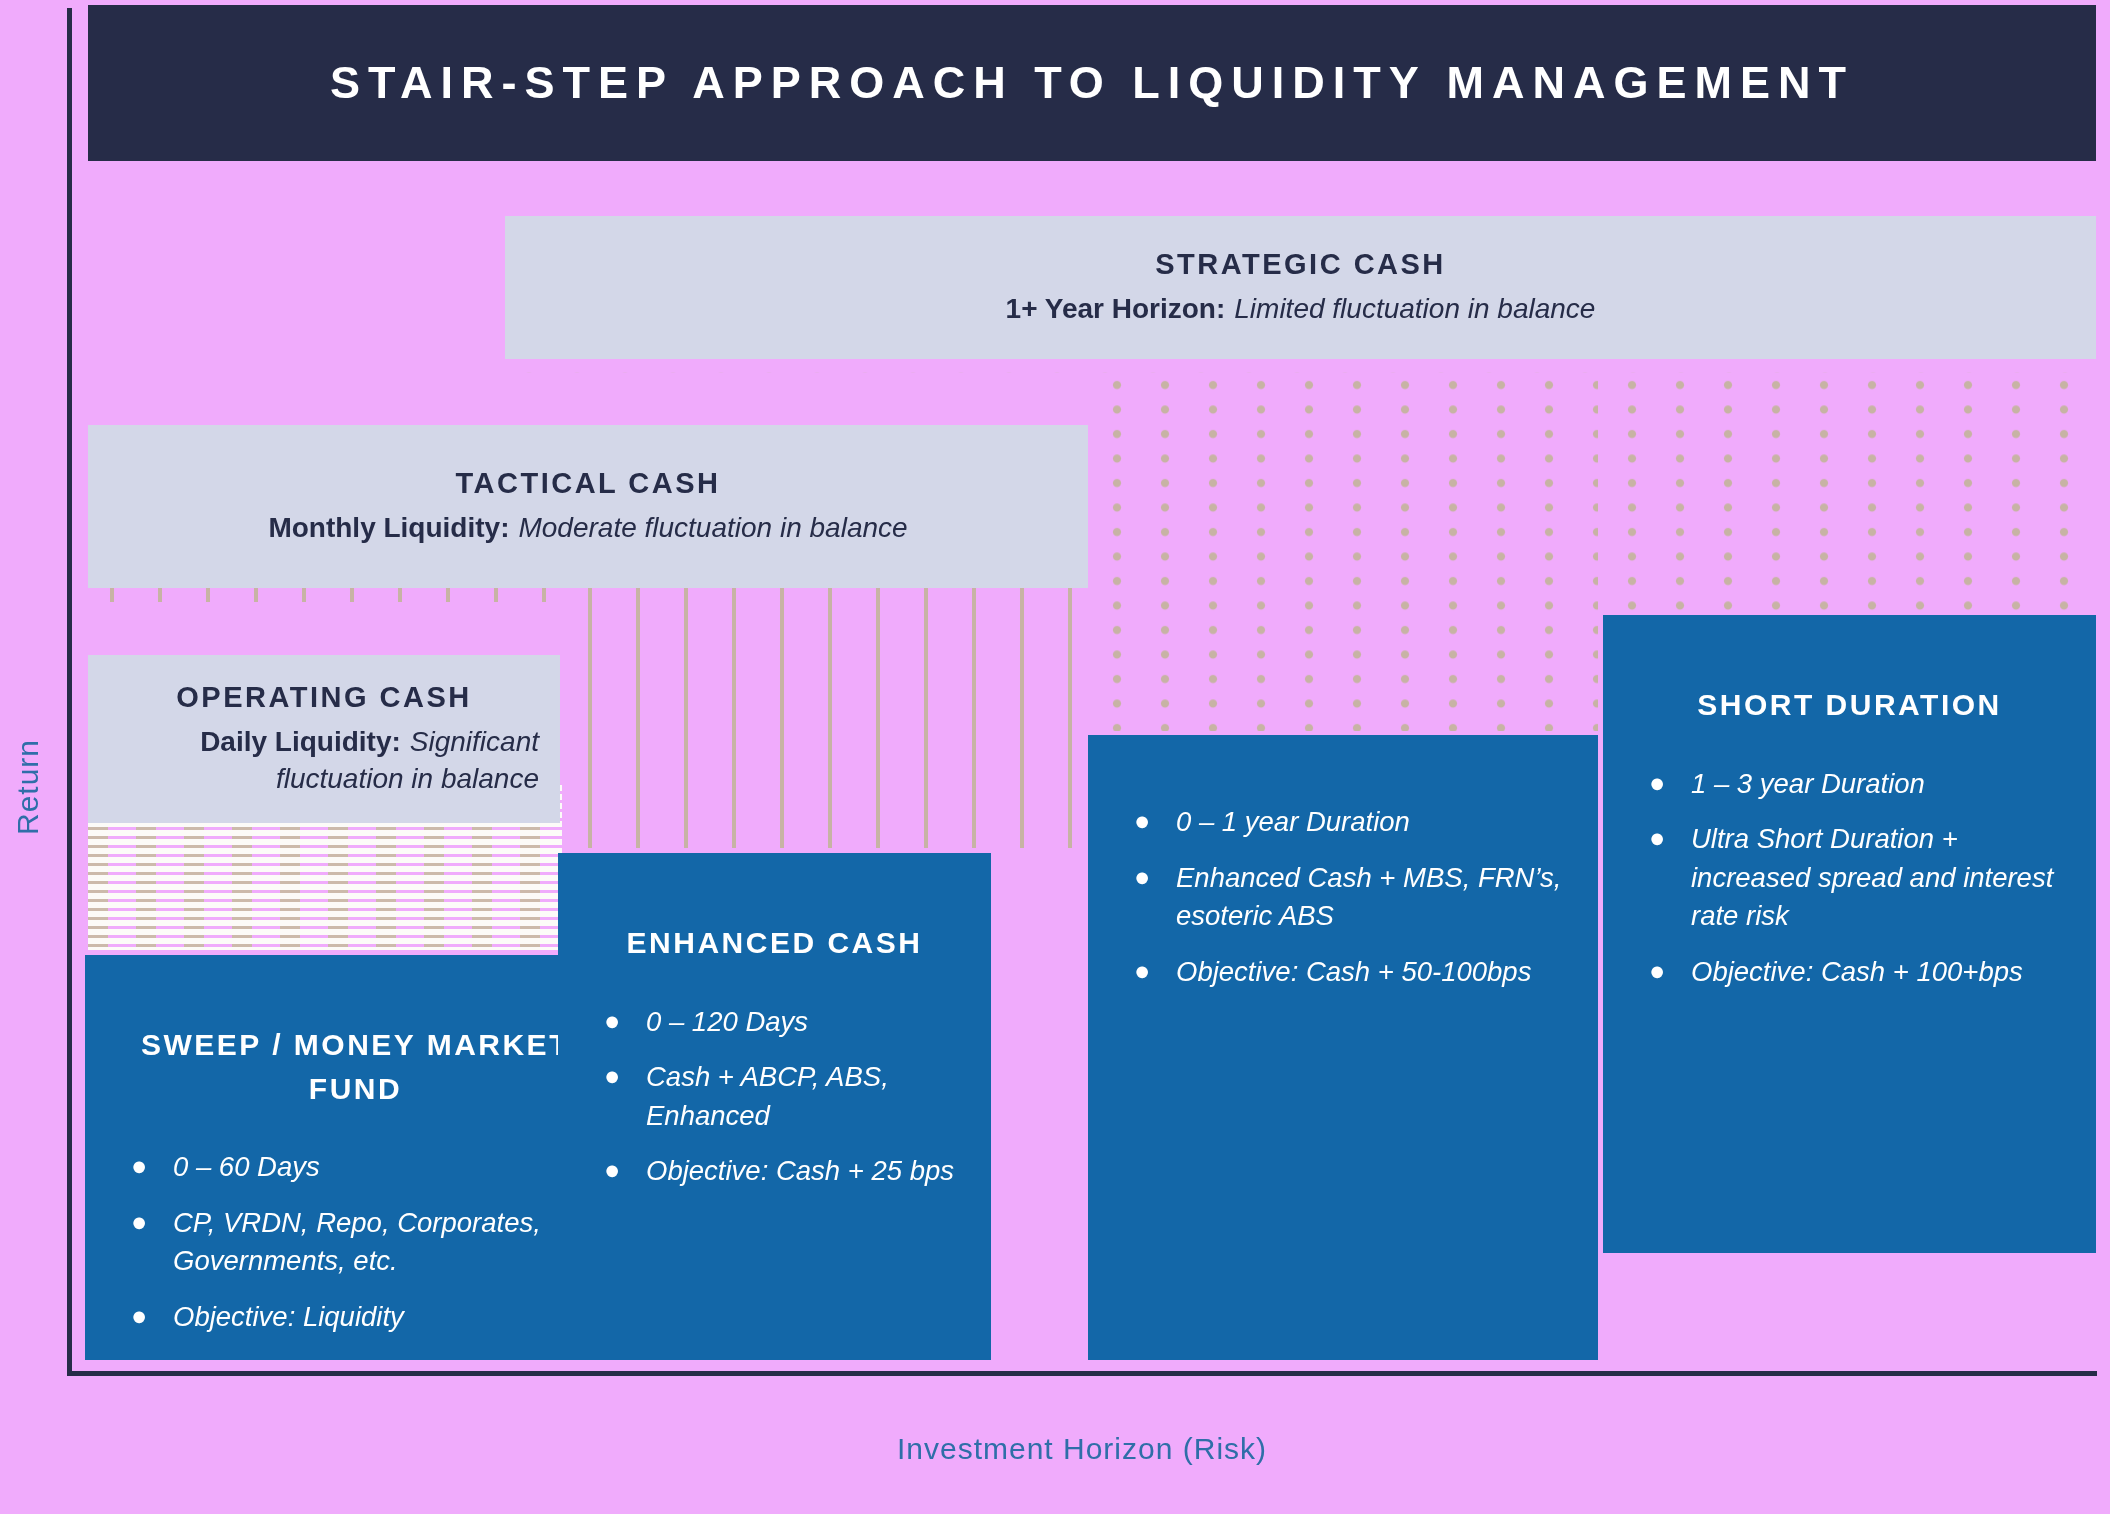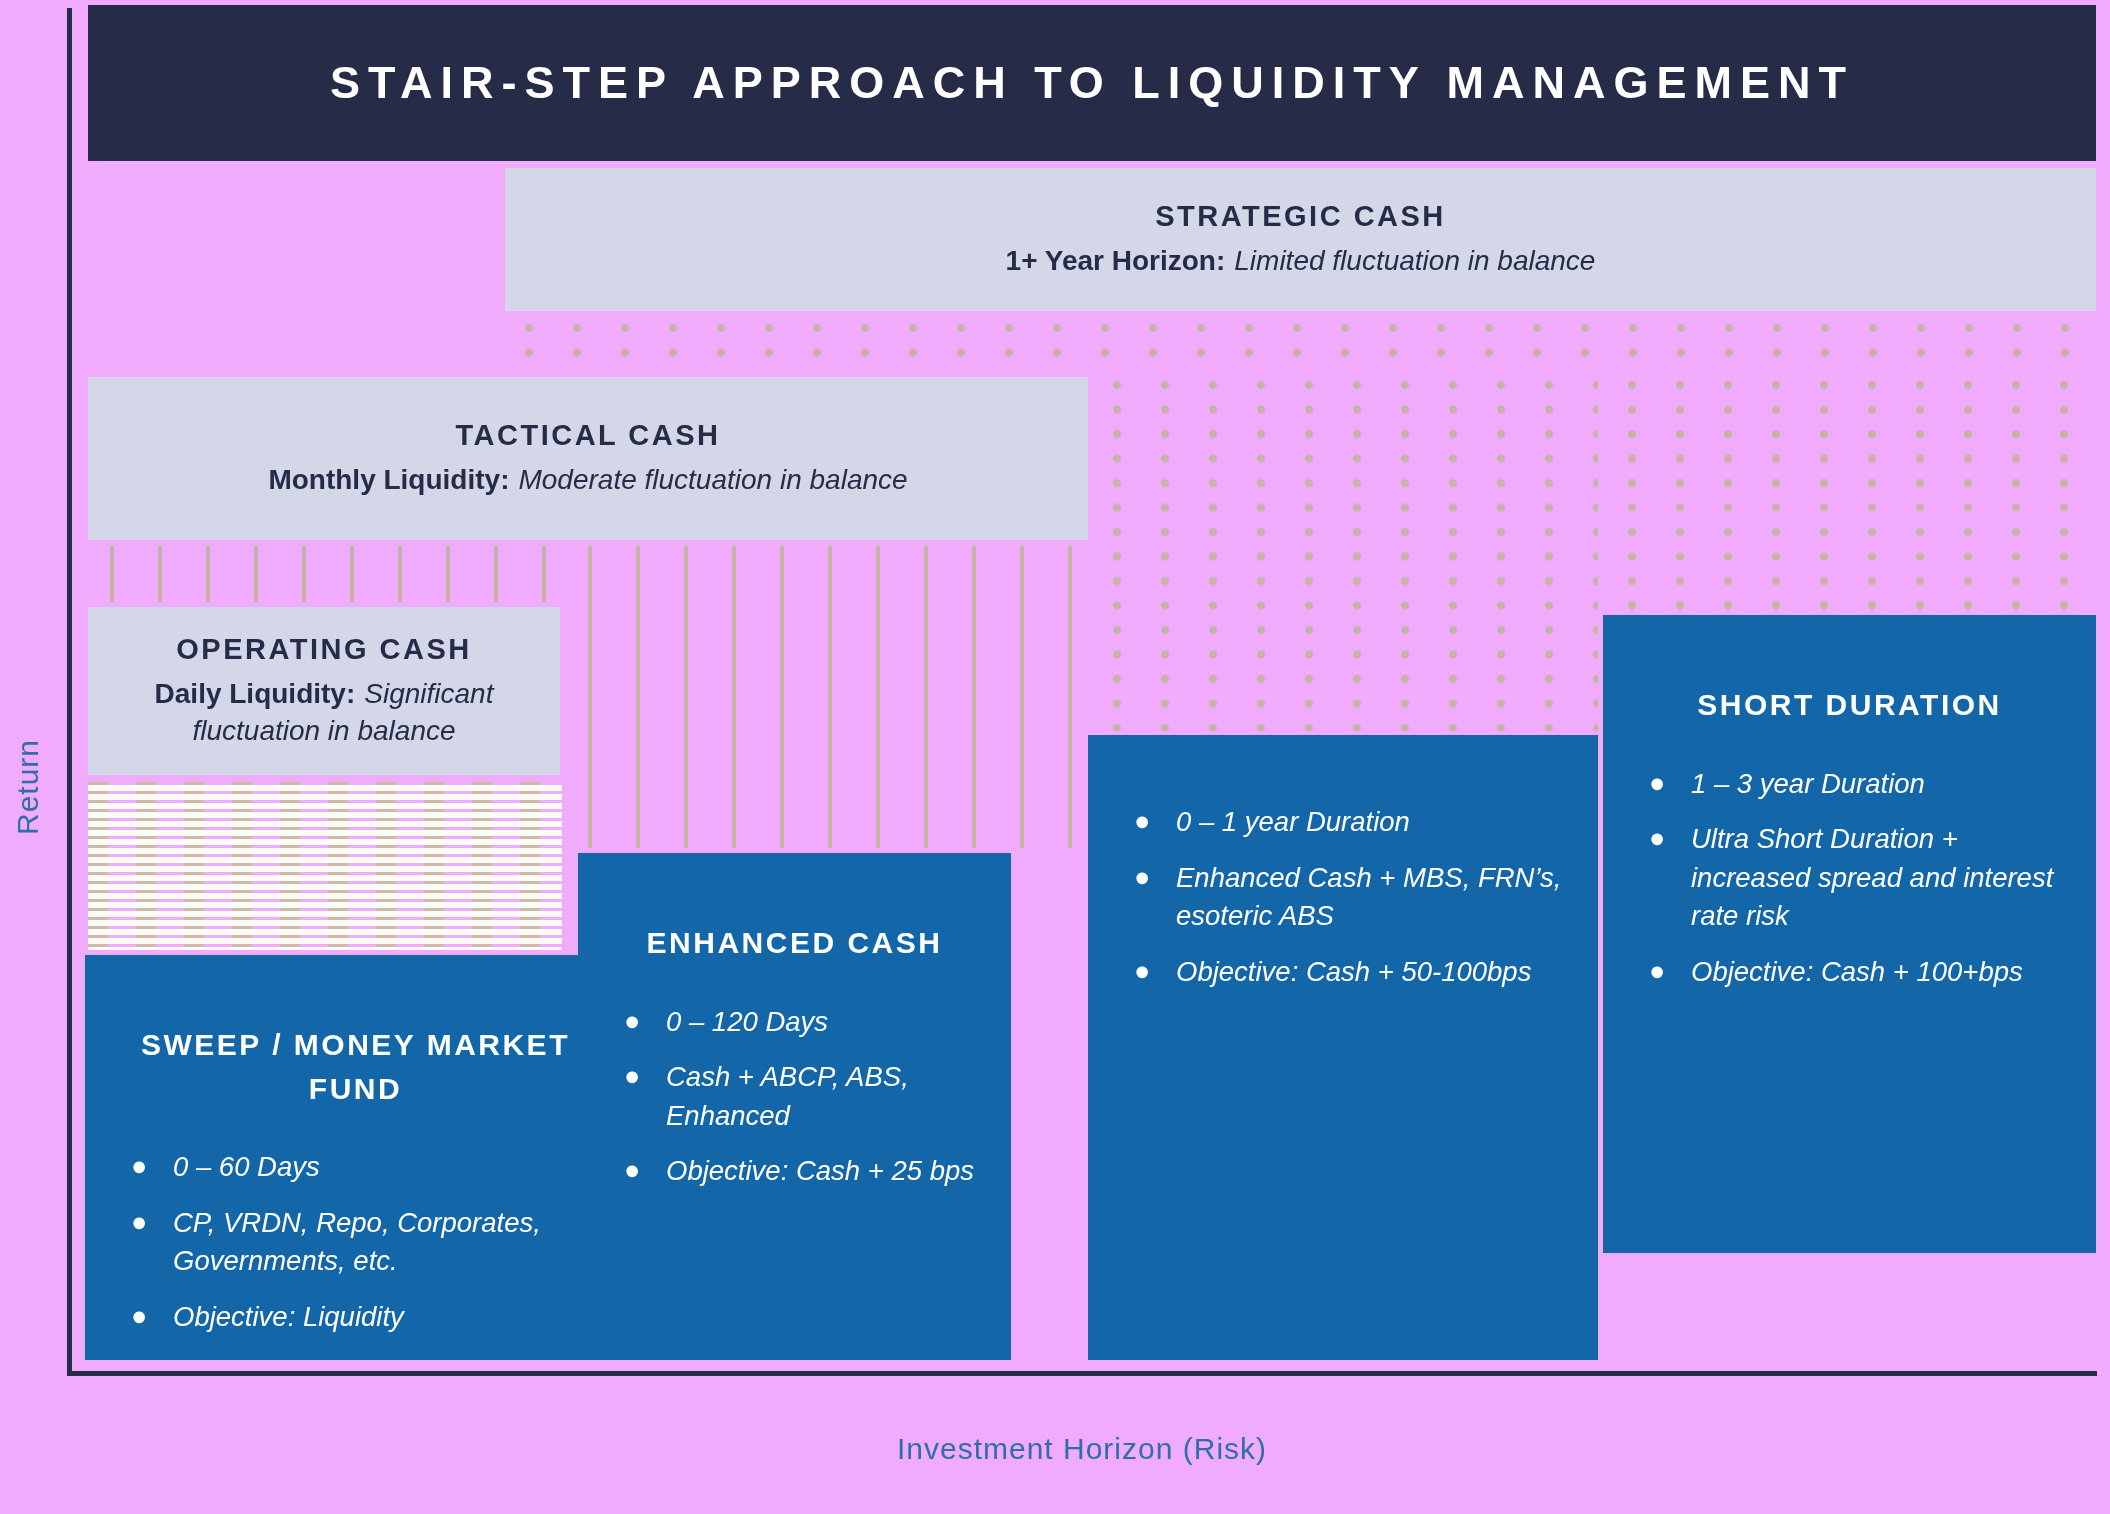--- a/index.html
+++ b/index.html
@@ -24,21 +24,22 @@
     position:absolute;left:88px;top:5px;width:2008px;height:156px;background:#262c48;
     display:flex;align-items:center;justify-content:center;
   }
   .header .title{
     color:#ffffff;font-size:45px;font-weight:bold;letter-spacing:8px;text-align:center;
   }
   
   .tier{
     position:absolute;background:#d3d7e8;color:#262c48;
     display:flex;flex-direction:column;align-items:center;justify-content:center;
-    text-align:center;
+    text-align:right;
+    margin-top:48px;
   }
   .tier .tier-name{font-size:29px;font-weight:bold;letter-spacing:2.5px;margin-bottom:10px;}
   .tier .tier-sub{font-size:28px;line-height:1.3;}
   .tier .lead{font-weight:bold;margin-right:9px;}
   .tier .desc{font-style:italic;}
   .tier-strategic{left:505px;top:168px;width:1591px;height:143px;}
   .tier-tactical{left:88px;top:377px;width:1000px;height:163px;}
   .tier-operating{left:88px;top:607px;width:472px;height:168px;}
   .tier-operating .tier-sub{max-width:430px;}
   
@@ -74,21 +75,21 @@
   .product ul{list-style:none;margin:0;padding:0 0 0 18px;}
   .product li{
     display:flex;align-items:flex-start;
     font-size:27.5px;font-style:italic;line-height:1.4;margin-bottom:17px;
   }
   .product li .marker{
     flex:0 0 42px;font-style:normal;font-size:27px;line-height:1.4;
   }
   .product li .bullet-text{flex:1;}
   .product-sweep{left:85px;top:955px;width:541px;height:405px;}
-  .product-enhanced{left:578px;top:853px;width:433px;height:507px;}
+  .product-enhanced{left:558px;top:853px;width:433px;height:507px;}
   .product-ultra{left:1088px;top:735px;width:510px;height:625px;}
   .product-short{left:1603px;top:615px;width:493px;height:638px;}
 </style>
 </head>
 <body>
 
 <div class="stage">
 
   <div class="header">
     <div class="title">STAIR-STEP APPROACH TO LIQUIDITY MANAGEMENT</div>

